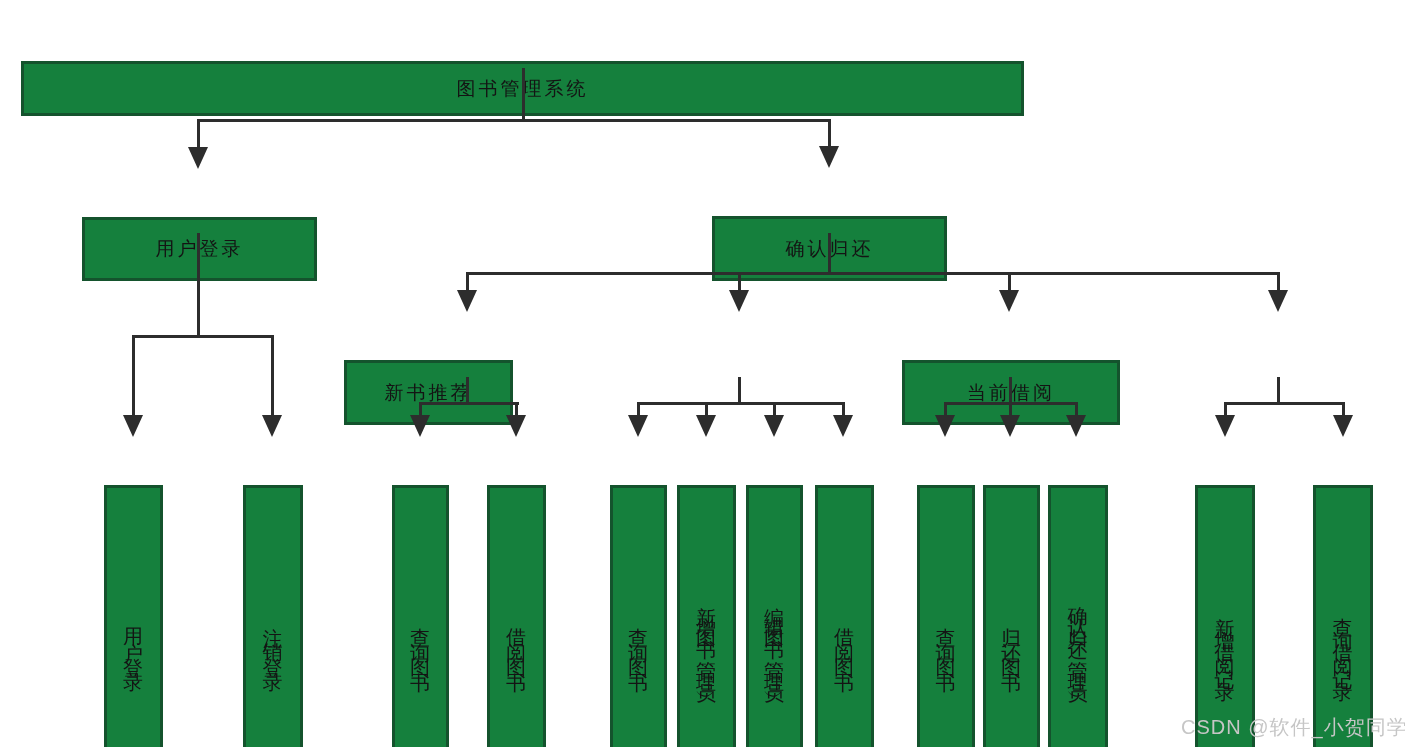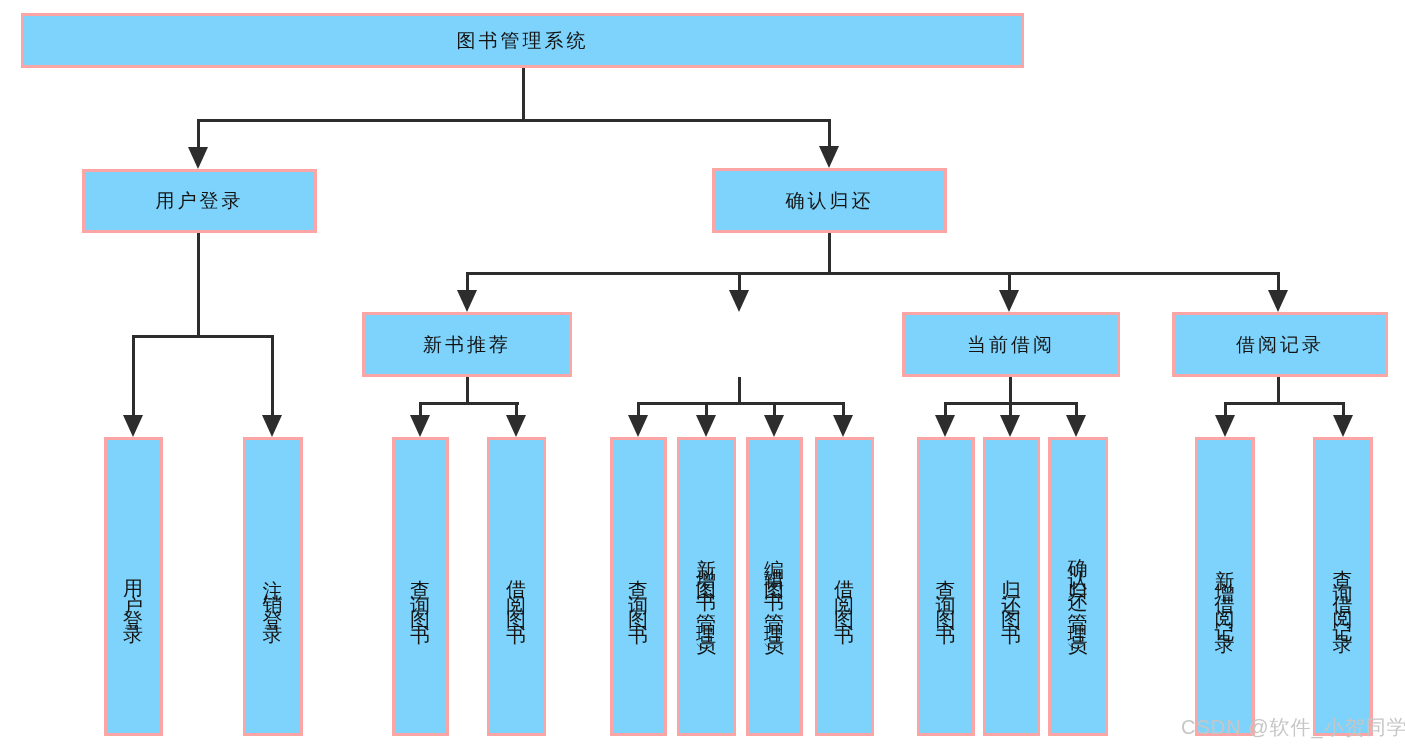--- a/index.html
+++ b/index.html
@@ -1,22 +1,22 @@
 <!DOCTYPE html>
 <html><head>
 <meta charset="utf-8">
 <style>
   html,body{margin:0;padding:0;background:#ffffff;}
   .canvas{
     position:relative;width:1405px;height:747px;background:#ffffff;overflow:hidden;
     font-family:"Liberation Sans","DejaVu Sans",sans-serif;color:#141414;
   }
   .box{
-    position:absolute;box-sizing:border-box;background:#7dd3fc;
-    border:3px solid #fca5a5;display:flex;align-items:center;justify-content:center;
+    position:absolute;box-sizing:border-box;background:#15803d;
+    border:3px solid #14532d;display:flex;align-items:center;justify-content:center;margin-top:48px;
   }
   .hbox{font-size:19px;letter-spacing:3px;white-space:nowrap;}
   .vbox{
     writing-mode:vertical-rl;font-size:20px;line-height:1;
     display:flex;align-items:center;justify-content:center;
   }
   .ls4{letter-spacing:15px;text-indent:15px;}
   .ls6{letter-spacing:13px;text-indent:13px;}
   .ls9{letter-spacing:11px;text-indent:11px;}
   .vl,.hl{position:absolute;background:#2d2d2d;}
@@ -60,23 +60,22 @@
   <i class="hl" style="left:466px;top:272px;width:814px"></i>
   <i class="vl" style="left:466px;top:272px;height:20px"></i>
   <i class="ar" style="left:457px;top:290px"></i>
   <i class="vl" style="left:738px;top:272px;height:20px"></i>
   <i class="ar" style="left:729px;top:290px"></i>
   <i class="vl" style="left:1008px;top:272px;height:20px"></i>
   <i class="ar" style="left:999px;top:290px"></i>
   <i class="vl" style="left:1277px;top:272px;height:20px"></i>
   <i class="ar" style="left:1268px;top:290px"></i>
 
-  <div class="box hbox" style="left:362px;top:312px;width:210px;height:65px">新书推荐</div>
+  <div class="box hbox" style="left:344px;top:312px;width:169px;height:65px">新书推荐</div>
   <div class="box hbox" style="left:902px;top:312px;width:218px;height:65px">当前借阅</div>
-  <div class="box hbox" style="left:1172px;top:312px;width:216px;height:65px">借阅记录</div>
 
   <i class="vl" style="left:466px;top:377px;height:27px"></i>
   <i class="hl" style="left:419px;top:402px;width:100px"></i>
   <i class="vl" style="left:419px;top:402px;height:15px"></i>
   <i class="ar" style="left:410px;top:415px"></i>
   <i class="vl" style="left:515px;top:402px;height:15px"></i>
   <i class="ar" style="left:506px;top:415px"></i>
 
   <i class="vl" style="left:738px;top:377px;height:27px"></i>
   <i class="hl" style="left:637px;top:402px;width:208px"></i>

